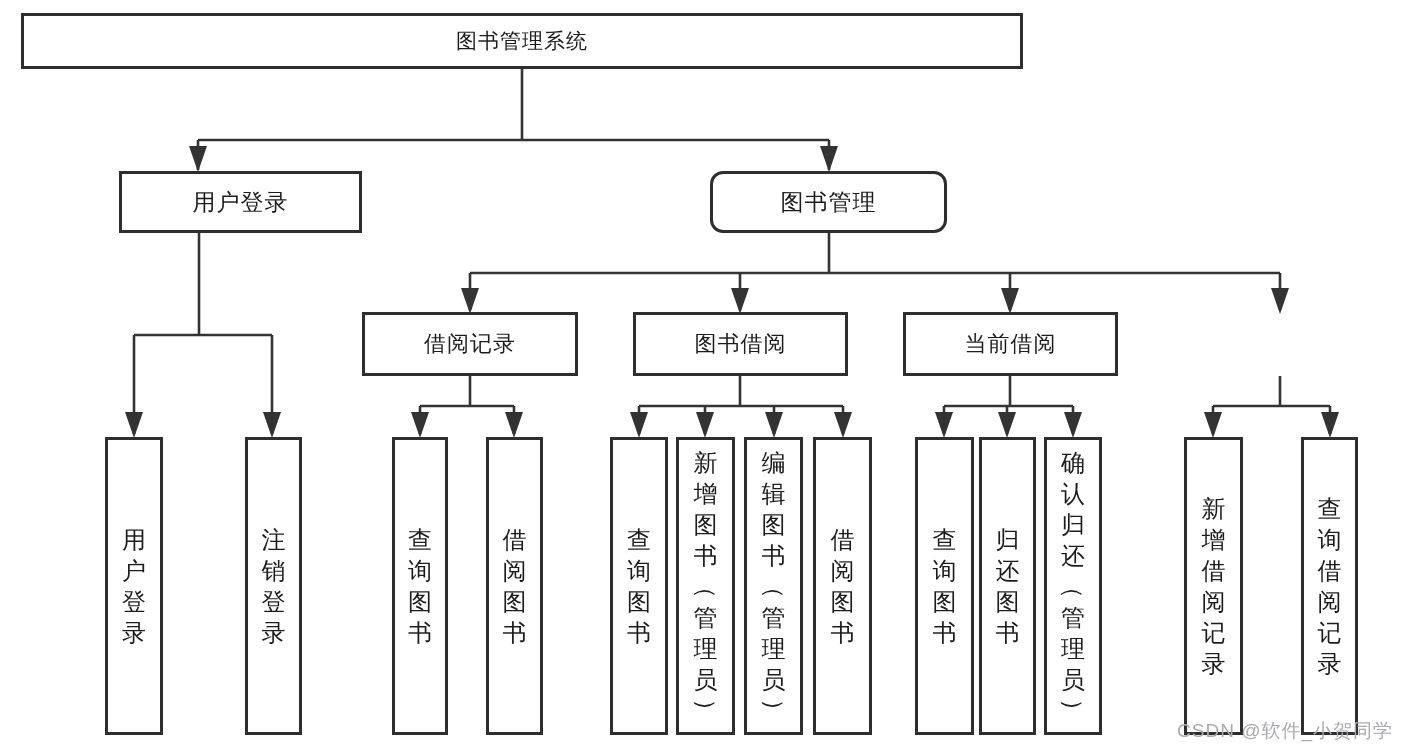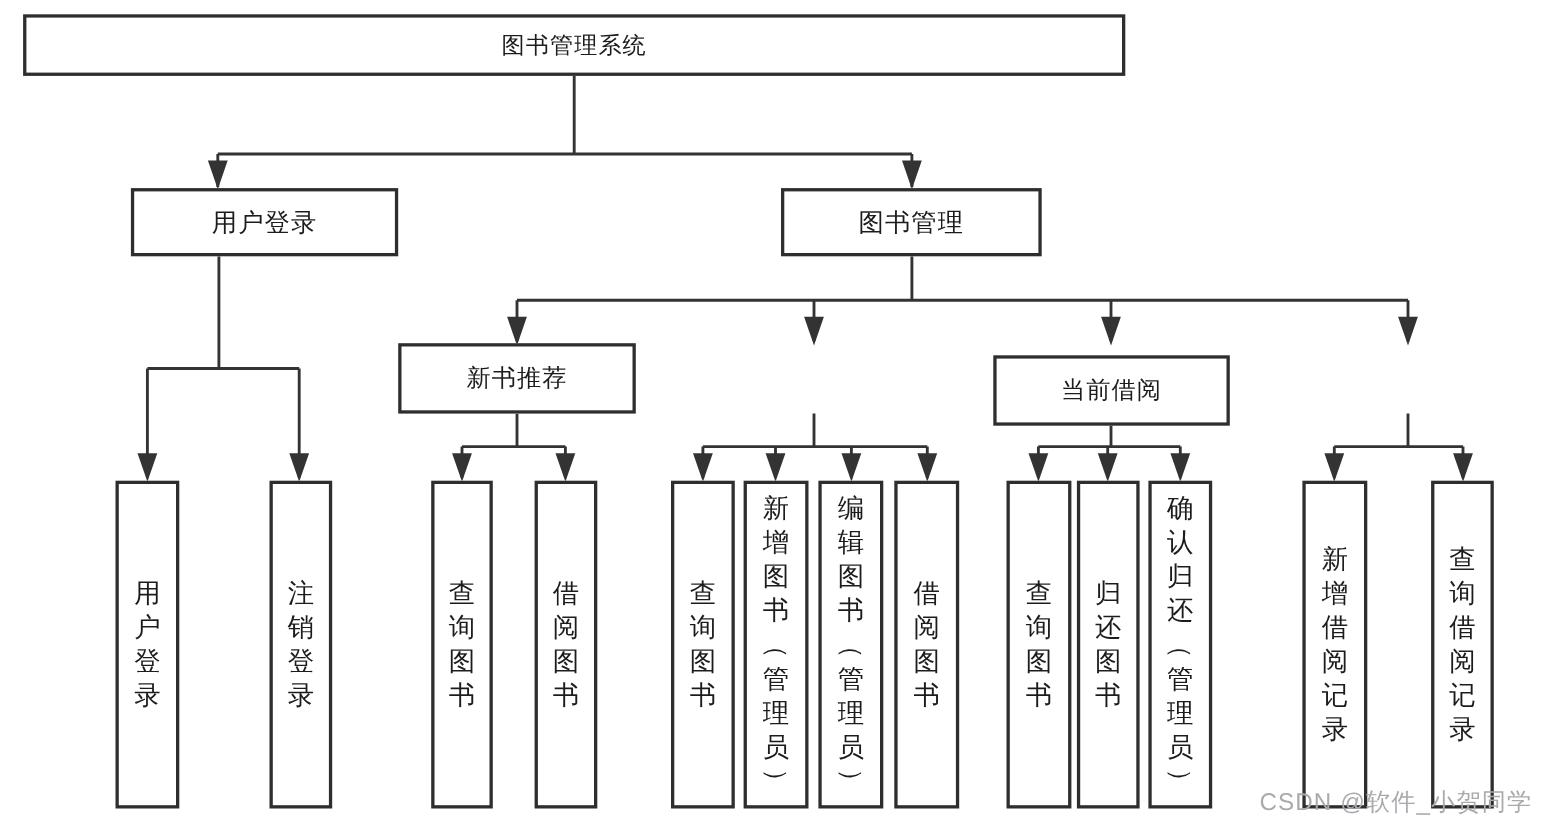--- a/index.html
+++ b/index.html
@@ -18,21 +18,21 @@
     color:#1c1c1c;text-align:center;
   }
   .hbox{font-size:23px;letter-spacing:1px;white-space:nowrap;}
   .rootbox{font-size:21px;letter-spacing:1px;}
   .lvl2{font-size:22px;}
   .vbox{flex-direction:column;font-size:24px;line-height:31px;}
   .vbox span{display:block;height:31px;line-height:31px;text-align:center;}
   .vbox span.rot{transform:rotate(90deg);}
   .watermark{
     position:absolute;right:12px;bottom:3px;z-index:5;
-    font-size:22px;color:#a9aaae;letter-spacing:1px;white-space:nowrap;
+    font-size:19px;color:#a9aaae;letter-spacing:1px;white-space:nowrap;
   }
 </style>
 </head>
 <body>
 
 <div class="stage">
 
   <svg class="wires" width="1405" height="747" viewBox="0 0 1405 747">
     <g>
       <path d="M522 69 V140 M198 140 H829 M198 140 V170 M829 140 V170"></path>
@@ -72,37 +72,38 @@
     <g>
       <path d="M1280 376 V406 M1213 406 H1330 M1213 406 V434 M1330 406 V434"></path>
       <polygon points="1204,412 1222,412 1213,438"></polygon>
       <polygon points="1321,412 1339,412 1330,438"></polygon>
     </g>
   </svg>
 
   <div class="node hbox rootbox" style="left:21px;top:13px;width:1002px;height:56px;">图书管理系统</div>
 
   <div class="node hbox" style="left:82px;top:171px;width:243px;height:62px;margin-left:37px;">用户登录</div>
-  <div class="node hbox" style="left:710px;top:171px;width:237px;height:62px;">图书管理</div>
+  <div class="node hbox" style="left:710px;top:171px;width:237px;height:62px;border-radius:13px;">图书管理</div>
 
   <div class="node vbox" style="left:105px;top:437px;width:58px;height:298px;">
       <span>用</span>
       <span>户</span>
       <span>登</span>
       <span>录</span>
     </div>
   <div class="node vbox" style="left:245px;top:437px;width:57px;height:298px;">
       <span>注</span>
       <span>销</span>
       <span>登</span>
       <span>录</span>
     </div>
 
-  <div class="node hbox lvl2" style="left:362px;top:312px;width:216px;height:64px;">新书推荐</div>
-  <div class="node hbox lvl2" style="left:903px;top:312px;width:215px;height:64px;margin-top:11px;">当前借阅</div>
+  <div class="node hbox lvl2" style="left:362px;top:312px;width:216px;height:64px;">借阅记录</div>
+  <div class="node hbox lvl2" style="left:633px;top:312px;width:215px;height:64px;">图书借阅</div>
+  <div class="node hbox lvl2" style="left:903px;top:312px;width:215px;height:64px;">当前借阅</div>
 
   <div class="node vbox" style="left:392px;top:437px;width:56px;height:298px;">
       <span>查</span>
       <span>询</span>
       <span>图</span>
       <span>书</span>
     </div>
   <div class="node vbox" style="left:486px;top:437px;width:57px;height:298px;">
       <span>借</span>
       <span>阅</span>

